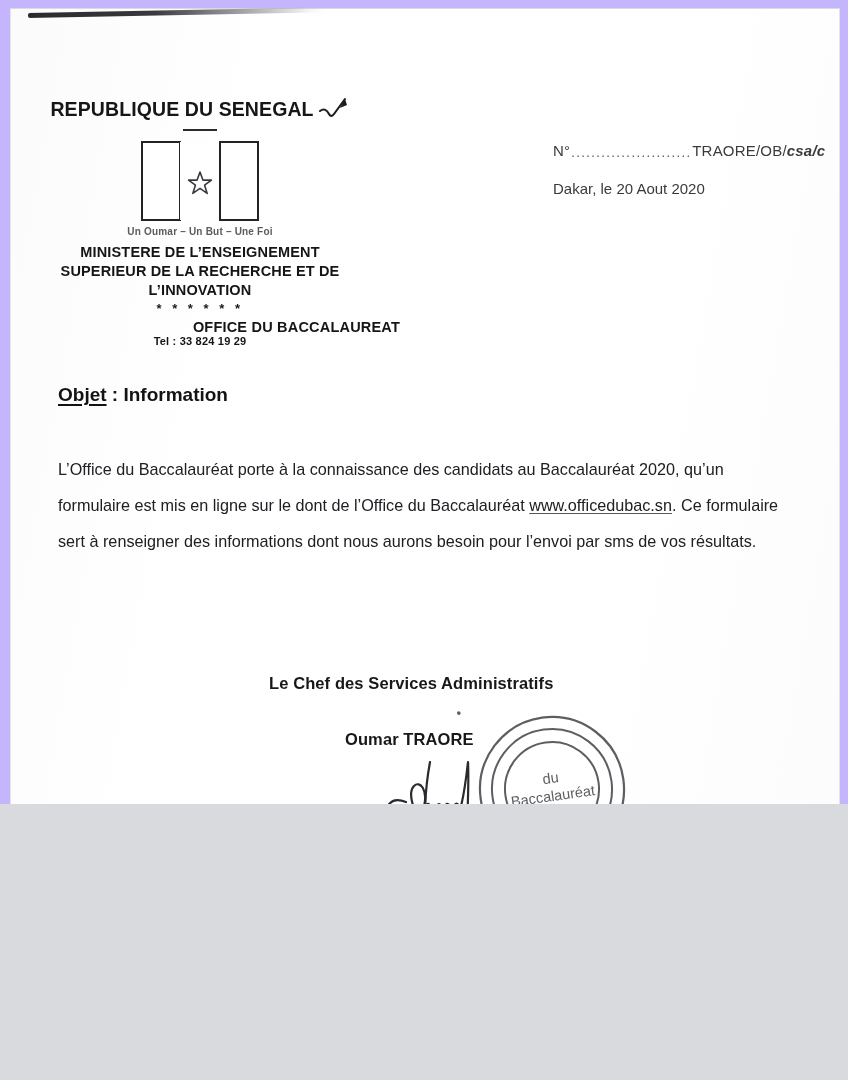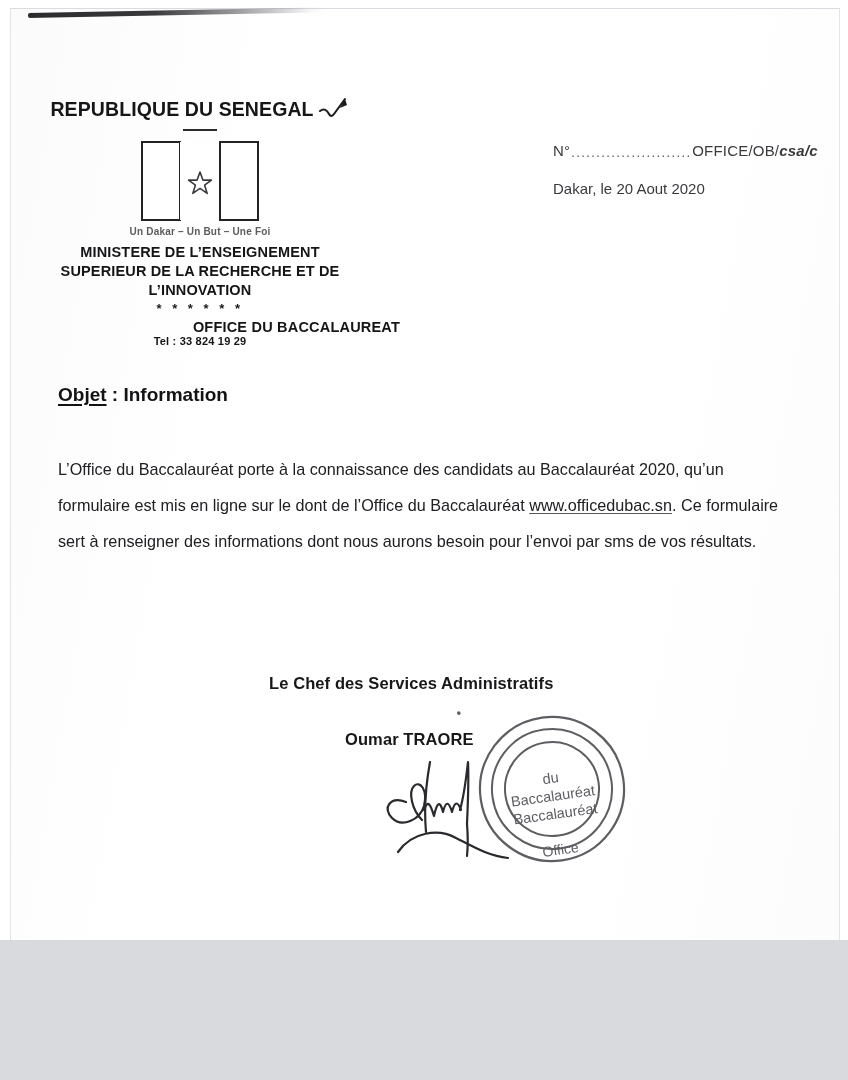--- a/index.html
+++ b/index.html
@@ -8,23 +8,23 @@
     background: #d8dade;
   }
   body {
     font-family: "Liberation Sans", sans-serif;
     -webkit-font-smoothing: antialiased;
   }
 
   #page {
     position: relative;
     width: 848px;
-    height: 940px;
+    height: 804px;
     overflow: hidden;
-    background: #ffffff;
+    background: #c4b5fd;
     box-sizing: border-box;
   }
 
   
   .sheet {
     position: absolute;
     left: 10px;
     top: 8px;
     right: 8px;
     bottom: 0;
@@ -272,38 +272,38 @@
 
       <div class="flag">
         <svg viewBox="0 0 118 80" width="118" height="80">
           <rect x="1" y="1" width="38" height="78" fill="#ffffff" stroke="#232326" stroke-width="2"></rect>
           <rect x="39" y="1" width="40" height="78" fill="#ffffff" stroke="none"></rect>
           <rect x="79" y="1" width="38" height="78" fill="#ffffff" stroke="#232326" stroke-width="2"></rect>
           <path d="M59 31 L61.9 39.1 L70.4 39.1 L63.6 44.2 L66.2 52.4 L59 47.4 L51.8 52.4 L54.4 44.2 L47.6 39.1 L56.1 39.1 Z" fill="none" stroke="#3a3a3e" stroke-width="1.6" stroke-linejoin="round"></path>
         </svg>
       </div>
 
-      <div class="motto">Un Dakar – Un But – Une Foi</div>
+      <div class="motto">Un Oumar – Un But – Une Foi</div>
 
       <div class="ministry">
         <div>MINISTERE DE L’ENSEIGNEMENT</div>
         <div>SUPERIEUR DE LA RECHERCHE ET DE</div>
         <div>L’INNOVATION</div>
       </div>
 
       <div class="dots-sep">* * * * * *</div>
       <div class="office-line">OFFICE DU BACCALAUREAT</div>
       <div class="tel-line">Tel : 33 824 19 29</div>
     </div>
 
     <div class="ref-block">
       <div class="ref-line">
         <span class="ref-no">N°</span>
         <span class="ref-leader">...................................</span>
-        <span class="ref-code"><span>OFFICE/OB/</span><span class="ital">csa/c</span></span>
+        <span class="ref-code"><span>TRAORE/OB/</span><span class="ital">csa/c</span></span>
       </div>
       <div class="date-line">
         <span>Dakar, le</span>
         <span class="date-underline">20 Aout 2020</span>
       </div>
     </div>
 
     <div class="objet">
       <u>Objet</u><span> : </span><span>Information</span>
     </div>

